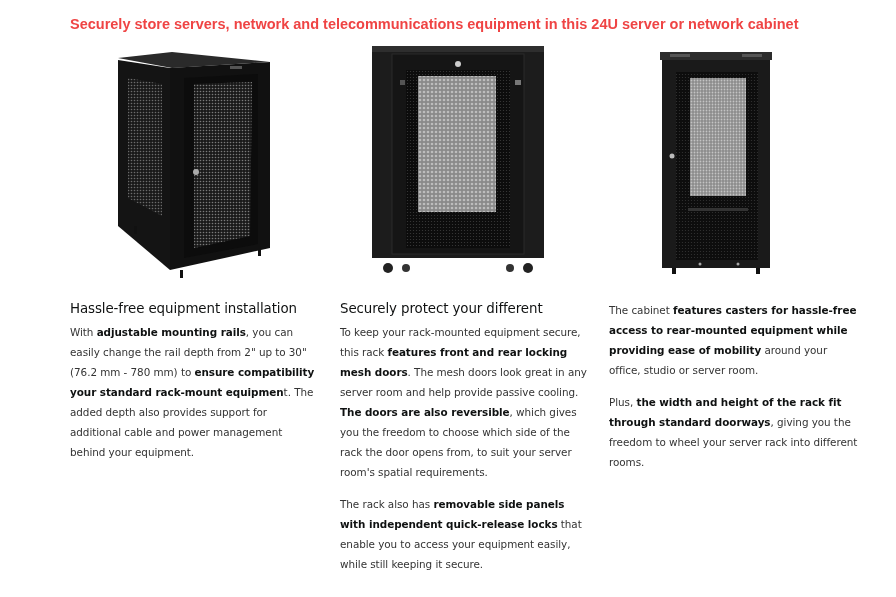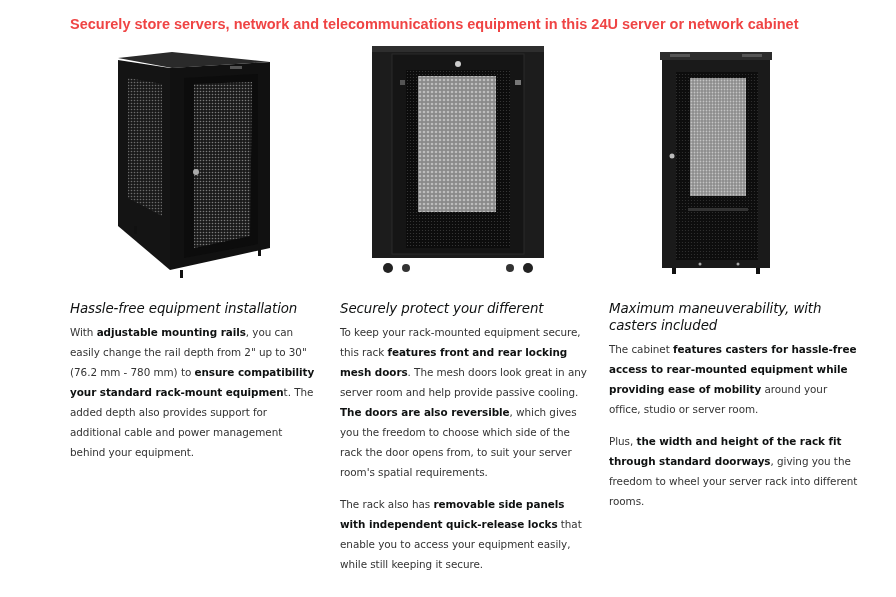--- a/index.html
+++ b/index.html
@@ -17,21 +17,21 @@
   .img-slot svg { display: block; }
 
   .col { position: absolute; top: 300px; width: 250px; }
   .col-1 { left: 70px; }
   .col-2 { left: 340px; }
   .col-3 { left: 609px; }
 
   .col-title {
     font-family: "DejaVu Sans", sans-serif;
     font-size: 13.4px; line-height: 17px; color: #0f1111;
-    font-weight: normal; margin-bottom: 5px; letter-spacing: -0.1px; font-style: italic;
+    font-weight: normal; margin-bottom: 5px; letter-spacing: -0.1px;
   }
   .para {
     font-family: "DejaVu Sans", sans-serif;
     font-size: 10.4px; line-height: 20px; color: #333333;
     margin-bottom: 12px; letter-spacing: -0.05px;
   }
   .para b { color: #0f1111; font-weight: bold; }
 </style>
 </head>
 <body>
@@ -132,20 +132,19 @@
   <h3 class="col-title">Securely protect your different</h3>
   <p class="para">
     <span>To keep your rack-mounted equipment secure, this rack </span><b>features front and rear locking mesh doors</b><span>. The mesh doors look great in any server room and help provide passive cooling. </span><b>The doors are also reversible</b><span>, which gives you the freedom to choose which side of the rack the door opens from, to suit your server room's spatial requirements.</span>
   </p>
   <p class="para">
     <span>The rack also has </span><b>removable side panels with independent quick-release locks</b><span> that enable you to access your equipment easily, while still keeping it secure.</span>
   </p>
 </div>
 
 <div class="col col-3">
-  <h3 class="col-title">Maximum maneuverability, with casters included</h3>
   <p class="para">
     <span>The cabinet </span><b>features casters for hassle-free access to rear-mounted equipment while providing ease of mobility</b><span> around your office, studio or server room.</span>
   </p>
   <p class="para">
     <span>Plus, </span><b>the width and height of the rack fit through standard doorways</b><span>, giving you the freedom to wheel your server rack into different rooms.</span>
   </p>
 </div>
 
 </body></html>

